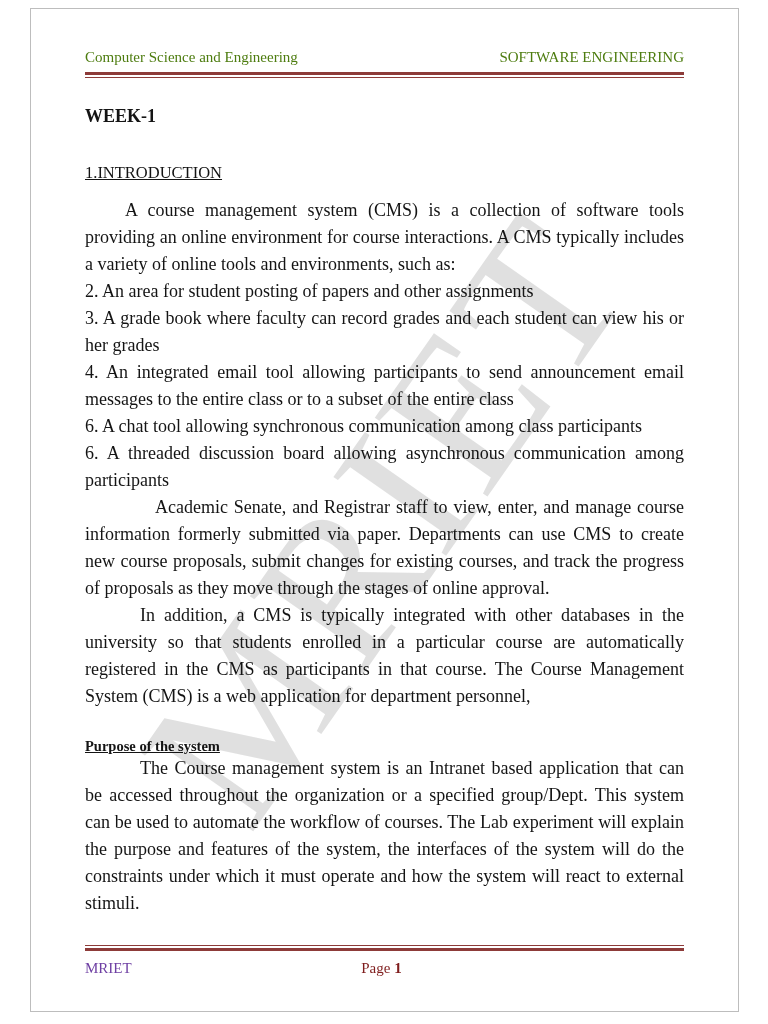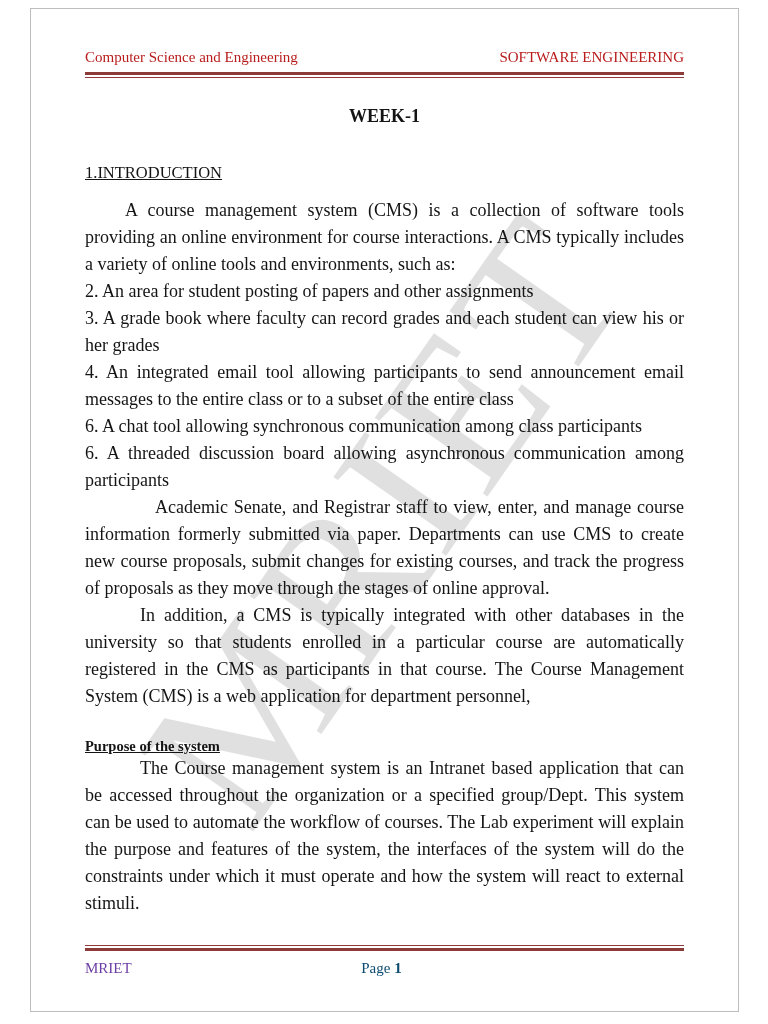--- a/index.html
+++ b/index.html
@@ -29,28 +29,28 @@
   .content {
     position:relative; z-index:1;
     height:100%;
     padding:40px 54px 0 54px;
     display:flex; flex-direction:column;
   }
 
   .doc-header {
     display:flex; justify-content:space-between; align-items:baseline;
     font-size:15px;
-    color:#b91c1c;
+    color:#4d7c0f;
     padding-bottom:6px;
   }
   .hr-thickthin { height:6px; border-top:3px solid #8d3b39; border-bottom:1px solid #8d3b39; }
   .hr-thinthick { height:6px; border-top:1px solid #8d3b39; border-bottom:3px solid #8d3b39; }
 
   .title-week {
-    text-align:center; font-weight:bold; font-size:18px;
+    text-align:left; font-weight:bold; font-size:18px;
     margin-top:28px;
   }
   .title-doc {
     text-align:center; font-weight:bold; font-size:18px;
     margin-top:34px;
   }
   .h-intro {
     font-size:16.5px; font-weight:normal; text-decoration:underline;
     margin-top:36px; margin-bottom:14px;
   }
@@ -68,21 +68,21 @@
 
   .doc-footer { margin-top:auto; }
   .footer-row {
     position:relative;
     padding:9px 0 34px 0;
     font-size:15px;
   }
   .footer-brand { color:#6e3fa3; }
   .footer-page {
     position:absolute; left:0; right:6px; top:9px;
-    text-align:center; color:#0c4a6e;
+    text-align:center; color:#7f1d1d;
   }
   .footer-page .num { font-weight:bold; }
 </style>
 </head>
 <body>
 
 <div class="page">
 
   <div class="watermark">MRIET</div>
 

